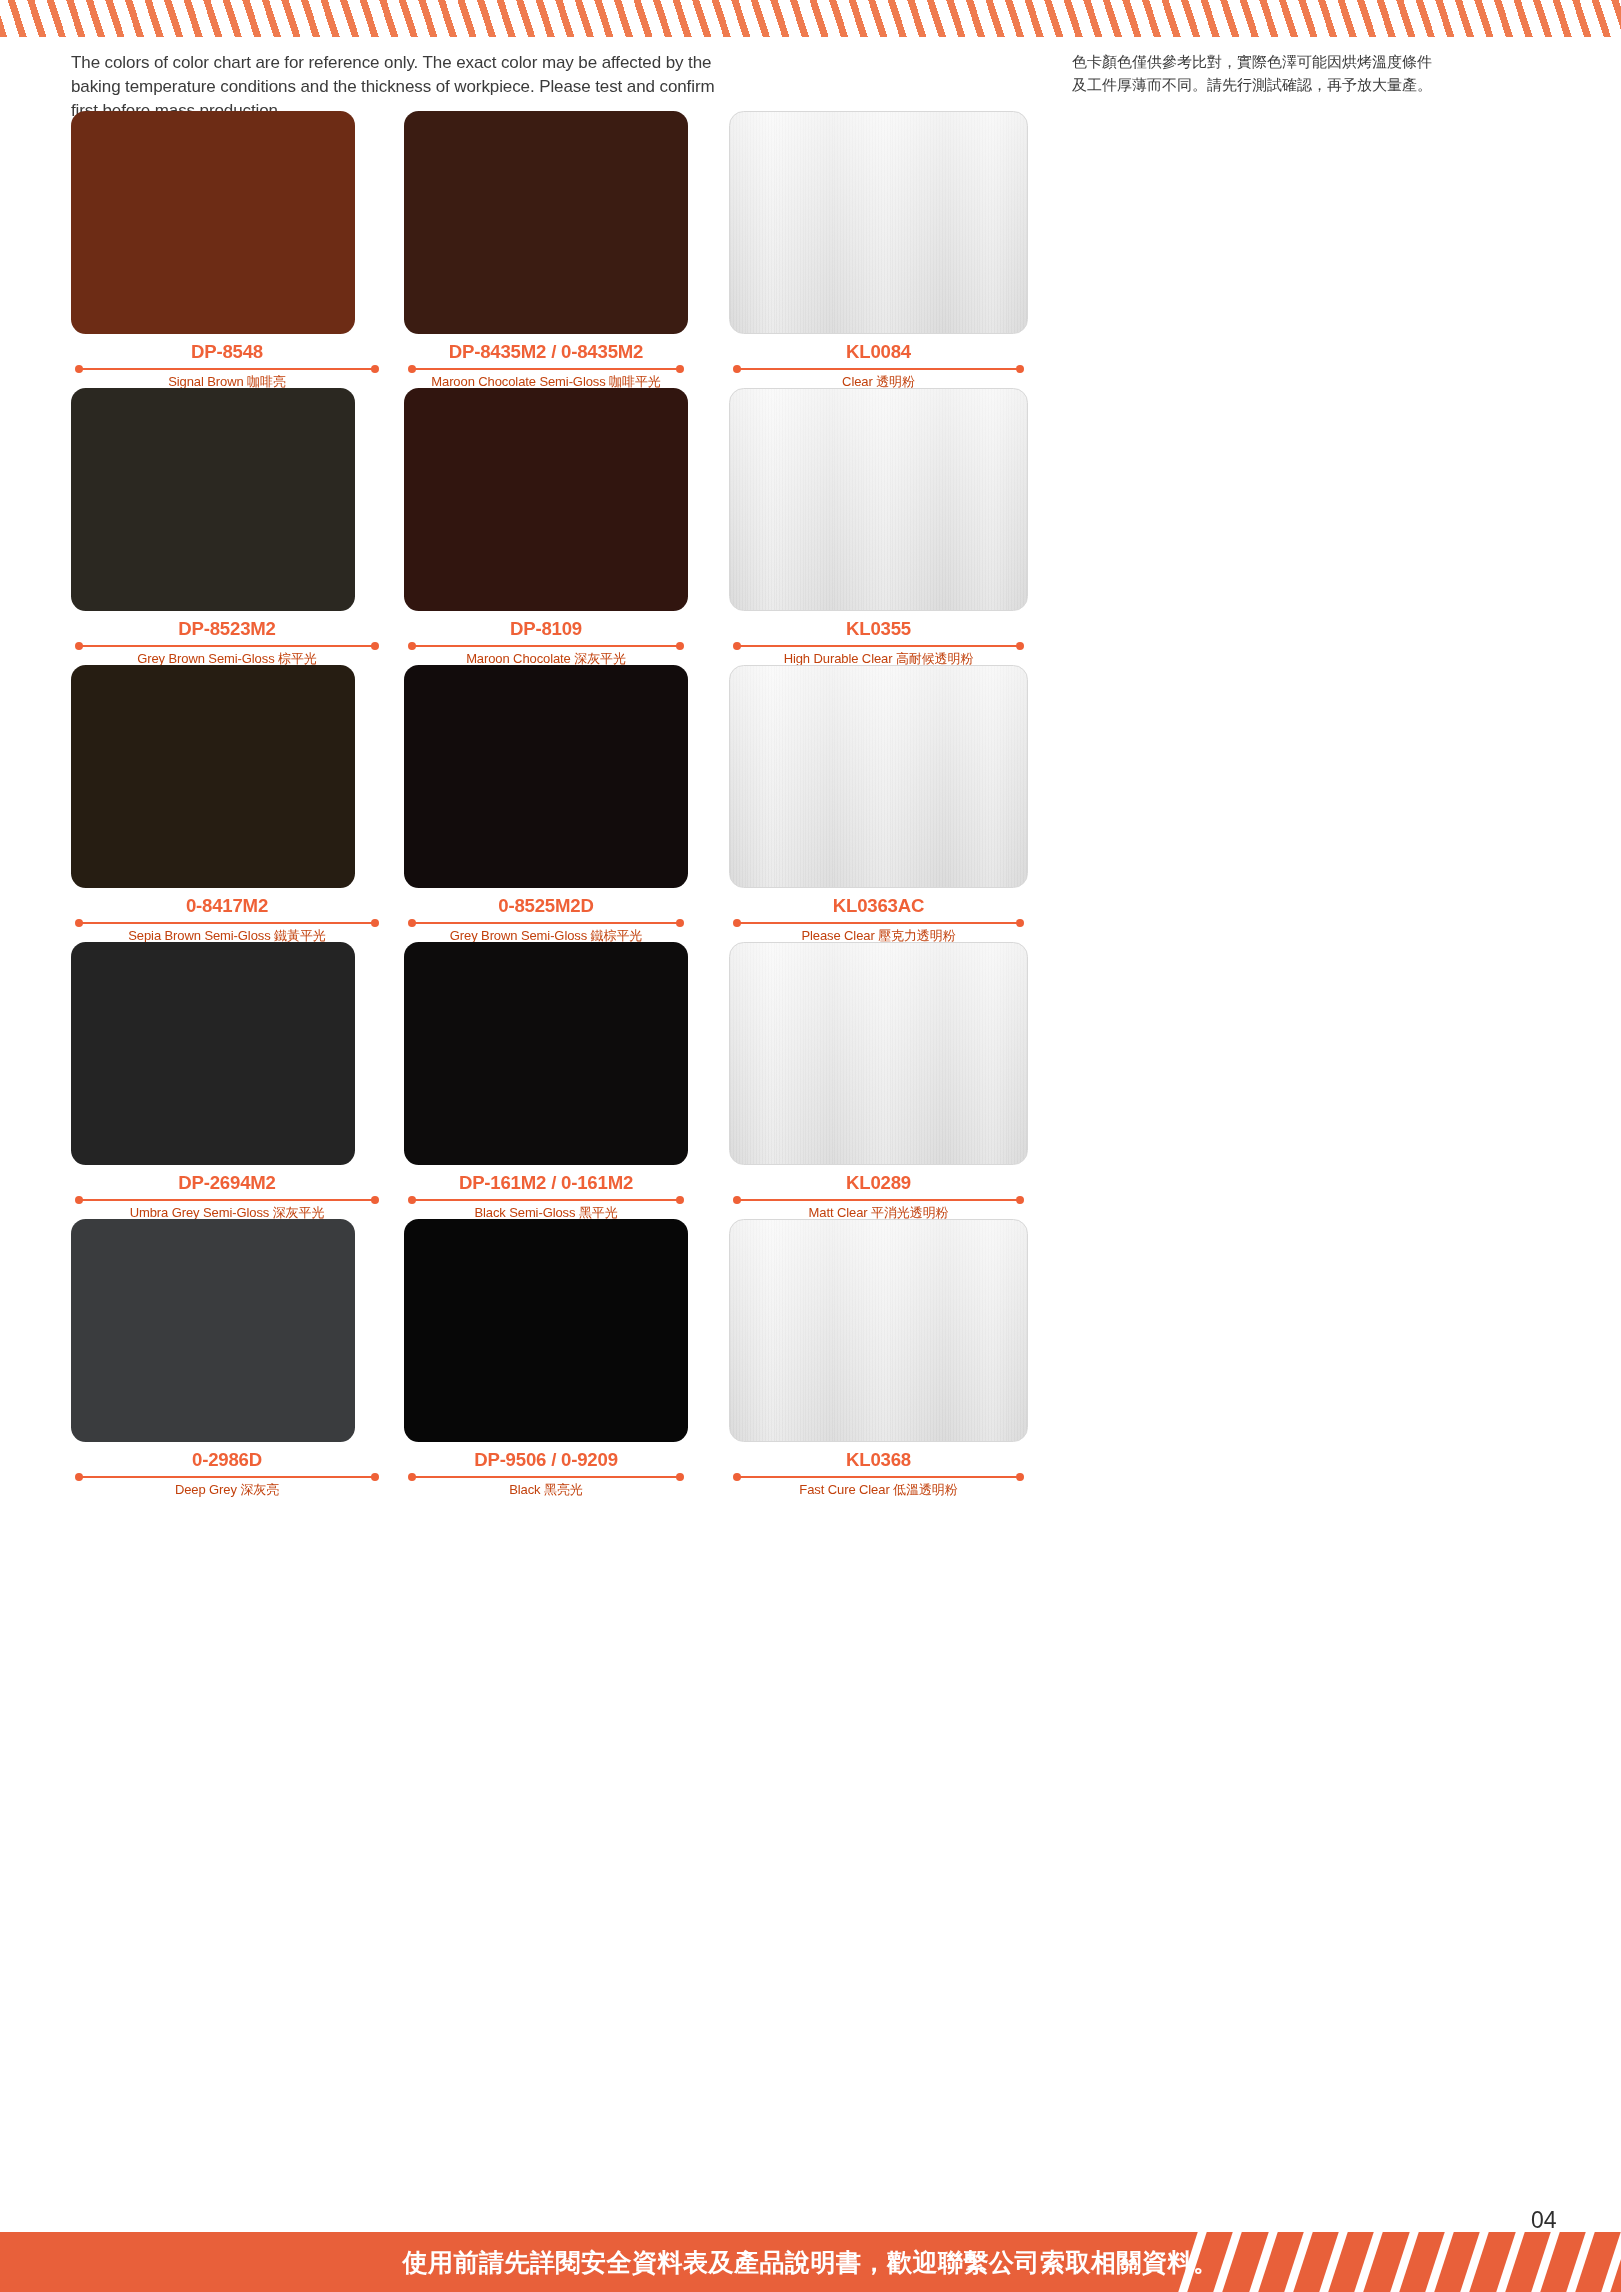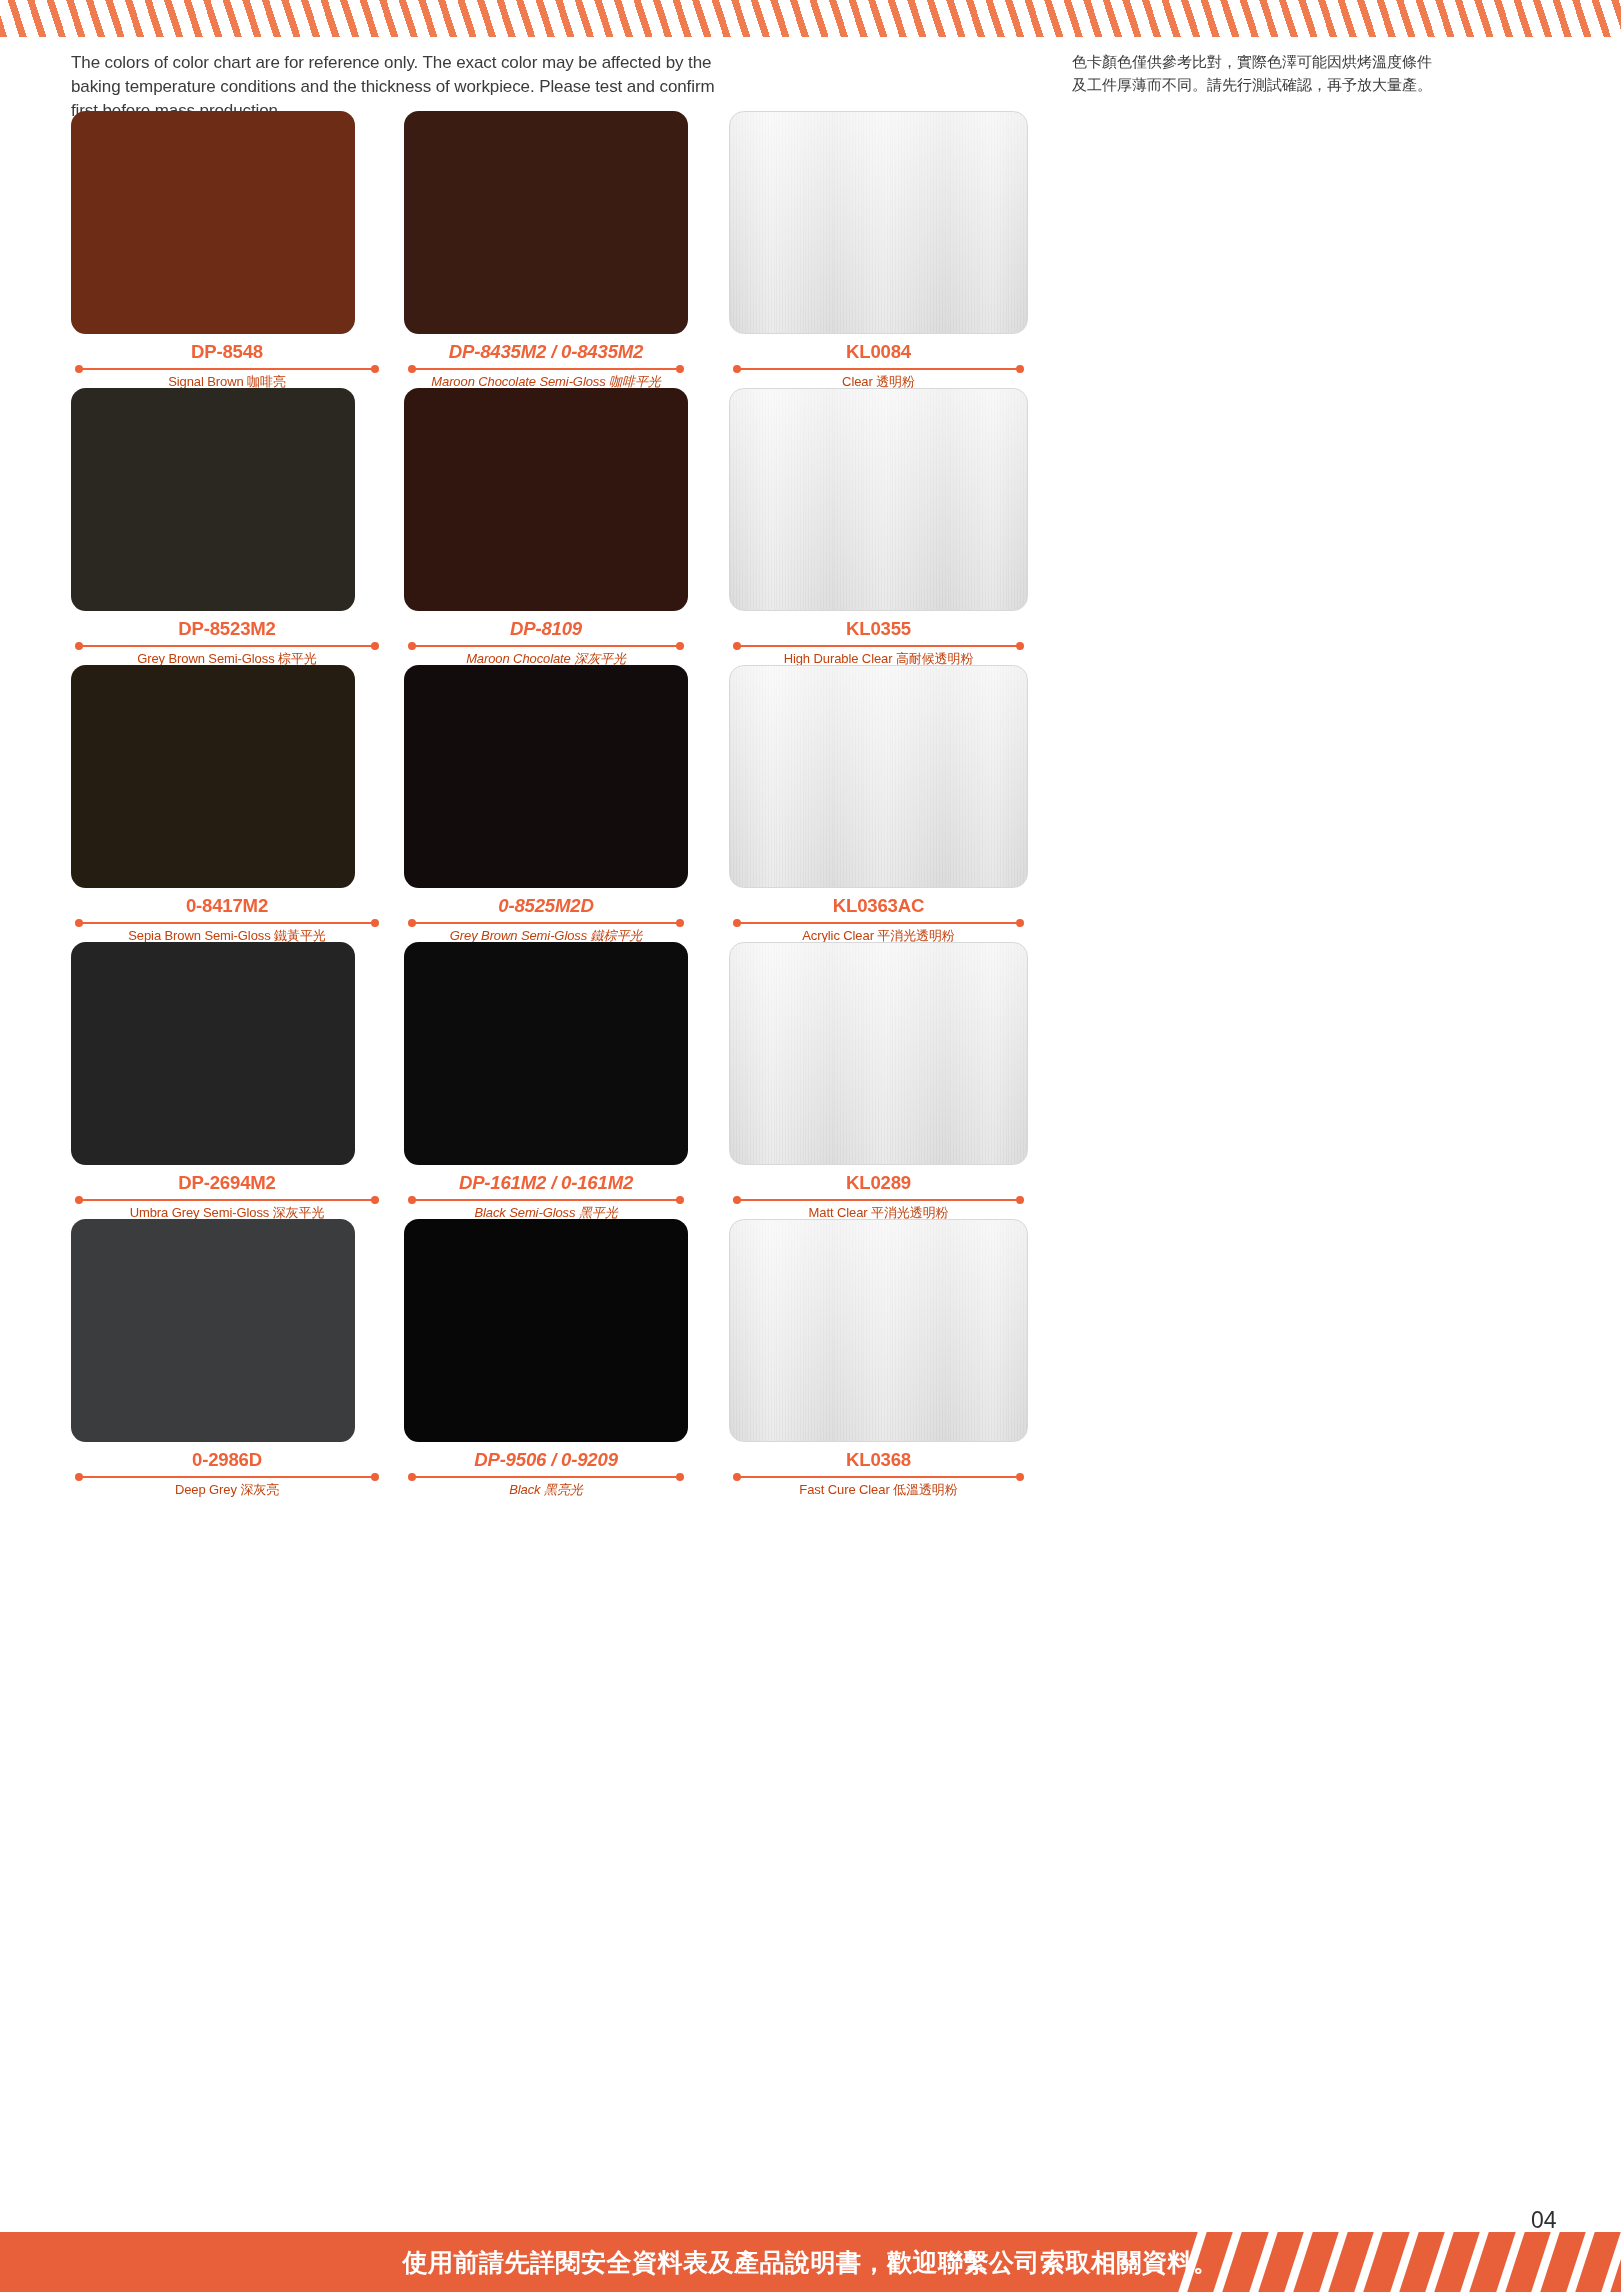--- a/index.html
+++ b/index.html
@@ -67,21 +67,21 @@
     position: relative;
     height: 277px;
     width: 1621px;
   }
   .cell {
     position: absolute;
     top: 0;
     width: 282px;
   }
   .cell.c0 { left: 71px;   width: 312px; }
-  .cell.c1 { left: 404px;  width: 284px; font-style: italic; }
+  .cell.c1 { left: 404px;  width: 284px; }
   .cell.c2 { left: 729px;  width: 299px; }
 
   
   .swatch {
     width: 284px;
     height: 223px;
     border-radius: 14.7px;
     position: relative;
   }
   .cell.c0 .swatch { width: 284px; }
@@ -302,21 +302,21 @@
         </div>
         <div class="cell c2">
           <div class="swatch clear"></div>
           <div class="label">
             <div class="code">KL0363AC</div>
             <div class="rule">
               <span class="dot left"></span>
               <span class="bar"></span>
               <span class="dot right"></span>
             </div>
-            <div class="desc">Acrylic Clear 平消光透明粉</div>
+            <div class="desc">Please Clear 壓克力透明粉</div>
           </div>
         </div>
       </div>
       <div class="row">
         <div class="cell c0">
           <div class="swatch" style="background: rgb(36, 36, 36);"></div>
           <div class="label">
             <div class="code">DP-2694M2</div>
             <div class="rule">
               <span class="dot left"></span>

